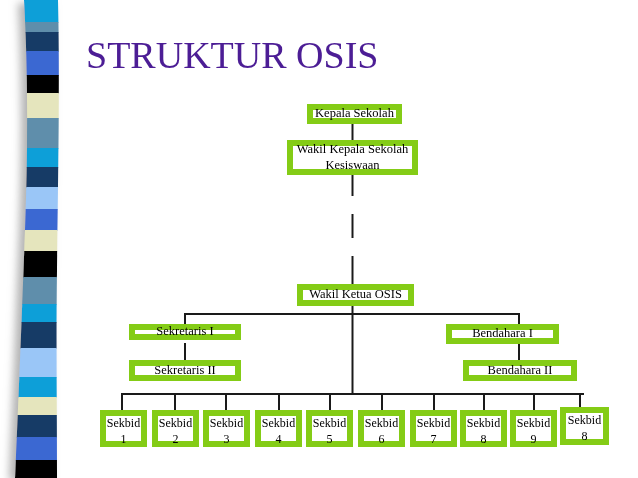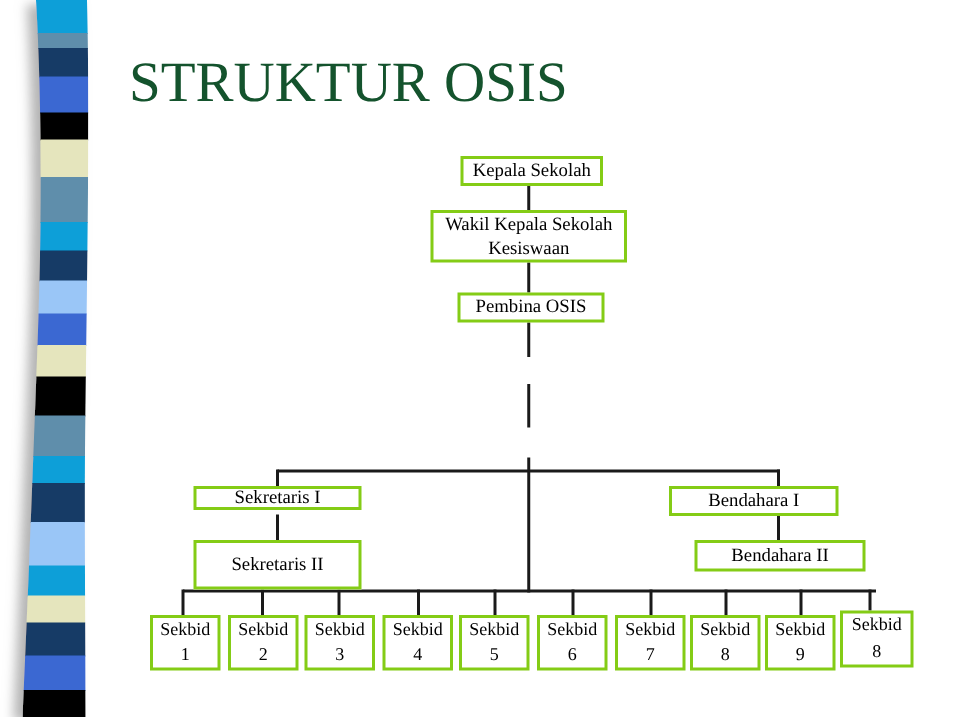--- a/index.html
+++ b/index.html
@@ -9,31 +9,31 @@
   }
   .ribbon-svg{position:absolute;left:0;top:0;}
   .slide-title{
     position:absolute;left:86px;top:36px;margin:0;
     font-family:"Liberation Serif",serif;font-size:38px;font-weight:400;
     color:#1F3864;letter-spacing:0px;line-height:1;white-space:nowrap;
   }
   .connectors{position:absolute;left:0;top:0;}
   .node{
     position:absolute;box-sizing:border-box;background:#fff;
-    border:2px solid #84cc16;color:#000;
+    border:6px solid #84cc16;color:#000;
     display:flex;align-items:center;justify-content:center;
     text-align:center;font-size:12.5px;line-height:1.25;
   }
   .n-kepala       {left:307px;top:104px;width:95px; height:20px;}
   .n-wakil-kepala {left:287px;top:140px;width:131px;height:35px;text-align:center;}
   .n-pembina      {left:305px;top:195px;width:98px; height:20px;}
   .n-ketua        {left:306px;top:237px;width:98px; height:20px;}
   .n-wakil-ketua  {left:297px;top:284px;width:117px;height:22px;}
   .n-sek1{left:129px;top:324px;width:112px;height:16px;}
-  .n-sek2{left:129px;top:360px;width:112px;height:33px;}
+  .n-sek2{left:129px;top:360px;width:112px;height:21px;}
   .n-ben1{left:446px;top:324px;width:113px;height:20px;}
   .n-ben2{left:463px;top:360px;width:114px;height:21px;}
   .sekbid{top:410px;width:47px;height:37px;font-size:12px;line-height:1.3;
           flex-direction:column;justify-content:space-between;}
   .sb1 {left:100px;} .sb2 {left:152px;} .sb3 {left:203px;} .sb4 {left:255px;}
   .sb5 {left:306px;} .sb6 {left:358px;} .sb7 {left:410px;} .sb8 {left:460px;}
   .sb9 {left:510px;} .sb10{left:560px;top:407px;width:49px;height:38px;}
 </style>
 </head>
 <body>
@@ -70,21 +70,21 @@
           <rect x="0" y="348" width="95" height="29.6" fill="#9AC6F7"></rect>
           <rect x="0" y="377" width="95" height="20.6" fill="#0E9FD8"></rect>
           <rect x="0" y="397" width="95" height="18.6" fill="#E5E5BD"></rect>
           <rect x="0" y="415" width="95" height="22.6" fill="#123A66"></rect>
           <rect x="0" y="437" width="95" height="23.6" fill="#3A68D2"></rect>
           <rect x="0" y="460" width="95" height="18.6" fill="#000000"></rect>
         </g>
     </g>
   </svg>
 
-  <h1 class="slide-title" style="color: #14532d;">STRUKTUR OSIS</h1>
+  <h1 class="slide-title" style="color: #4c1d95;">STRUKTUR OSIS</h1>
 
   <svg class="connectors" width="638" height="478" viewBox="0 0 638 478" aria-hidden="true">
     <g stroke="#1a1a1a" stroke-width="2" fill="none">
       <line x1="352.5" y1="123" x2="352.5" y2="141"></line>
       <line x1="352.5" y1="174" x2="352.5" y2="196"></line>
       <line x1="352.5" y1="214" x2="352.5" y2="238"></line>
       <line x1="352.5" y1="256" x2="352.5" y2="285"></line>
       <line x1="352.5" y1="305" x2="352.5" y2="395"></line>
       <line x1="185" y1="314" x2="520" y2="314"></line>
       <line x1="185" y1="313" x2="185" y2="325"></line>
@@ -100,21 +100,21 @@
       <line x1="382" y1="393" x2="382" y2="411"></line>
       <line x1="434" y1="393" x2="434" y2="411"></line>
       <line x1="484" y1="393" x2="484" y2="411"></line>
       <line x1="534" y1="393" x2="534" y2="411"></line>
       <line x1="580" y1="393" x2="580" y2="409"></line>
     </g>
   </svg>
 
   <div class="node n-kepala">Kepala Sekolah</div>
   <div class="node n-wakil-kepala">Wakil Kepala Sekolah Kesiswaan</div>
-  <div class="node n-pembina">Pembina OSIS</div>
+  <div class="node n-wakil-ketua">Wakil Ketua OSIS</div>
   <div class="node n-sek1">Sekretaris I</div>
   <div class="node n-sek2">Sekretaris II</div>
   <div class="node n-ben1">Bendahara I</div>
   <div class="node n-ben2">Bendahara II</div>
 
   <div class="node sekbid sb1">
     <span>Sekbid</span>
     <span>1</span>
   </div>
   <div class="node sekbid sb2">

